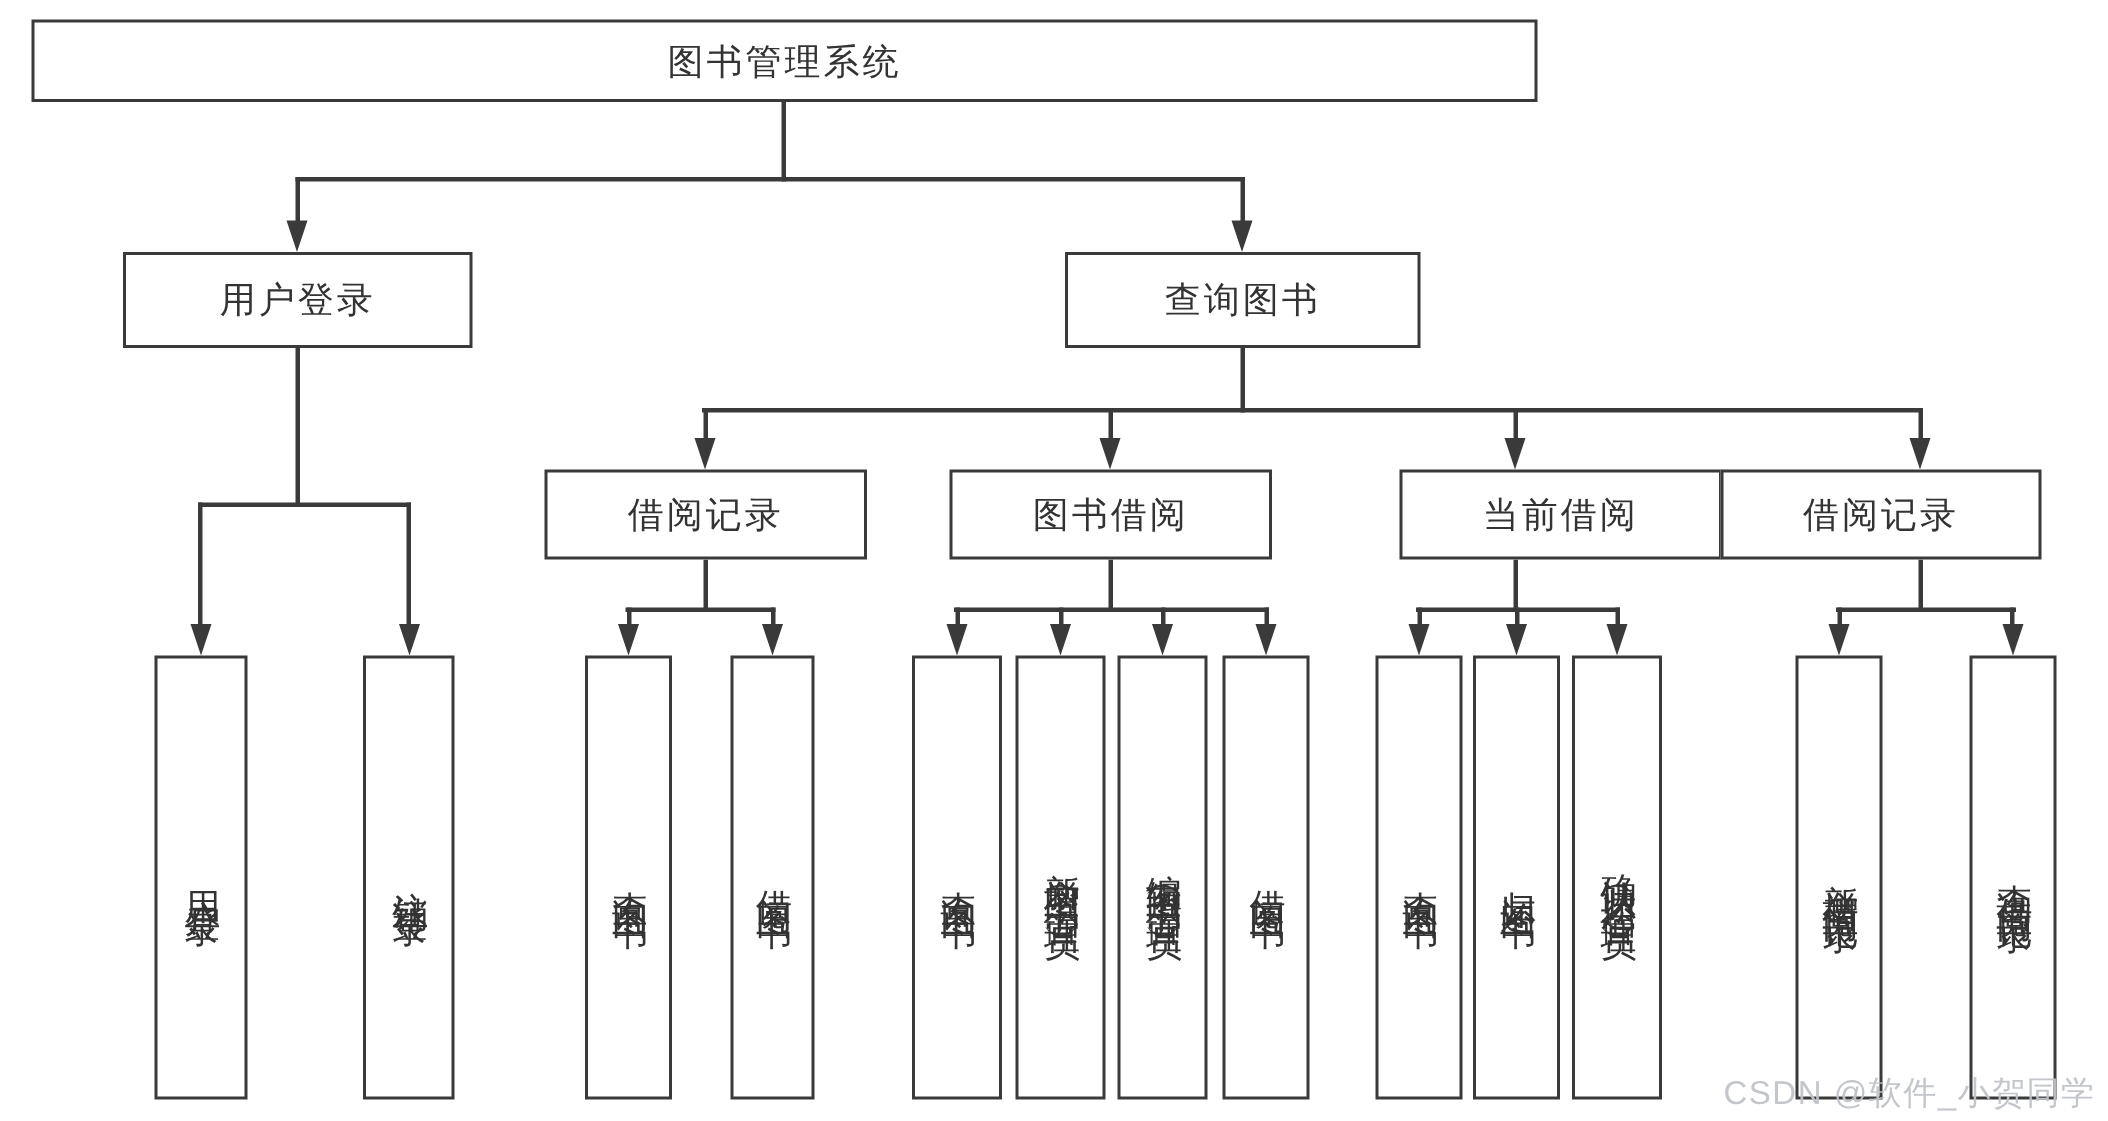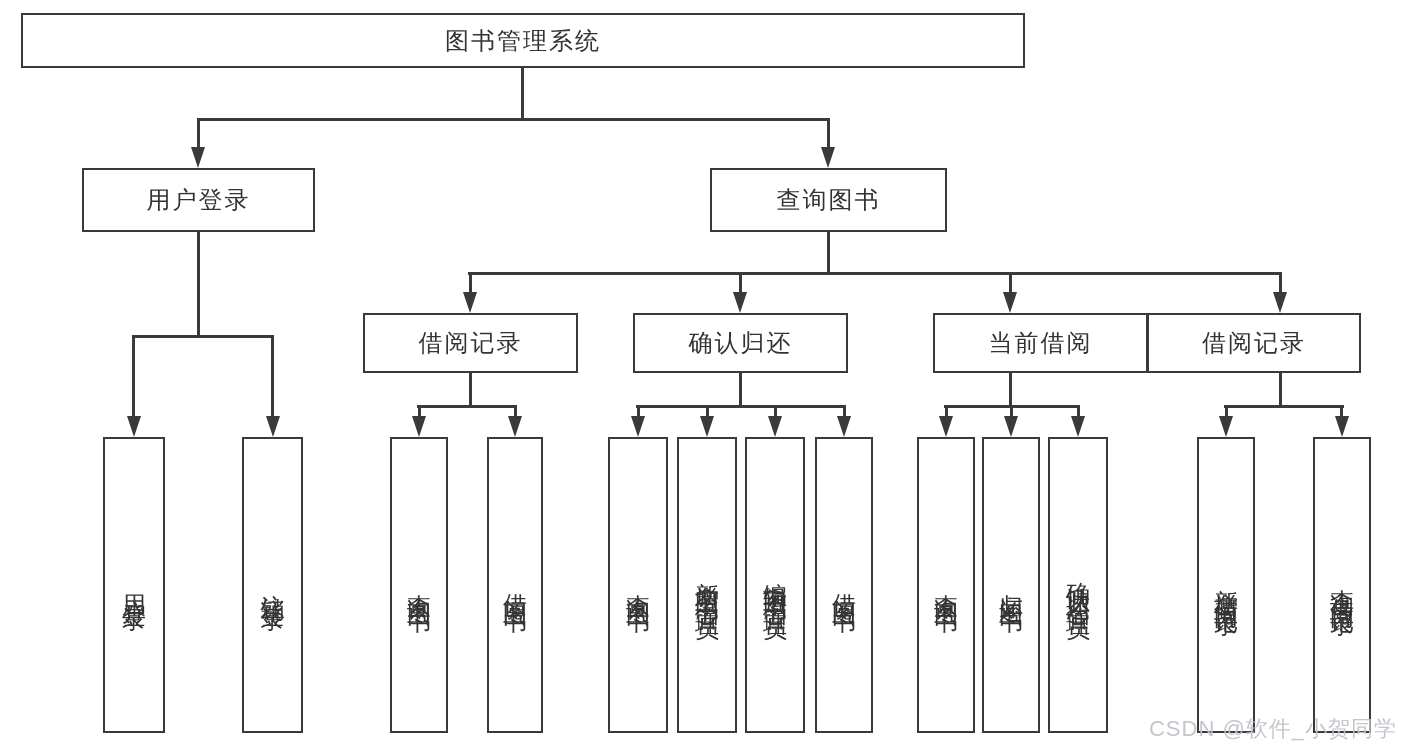--- a/index.html
+++ b/index.html
@@ -102,21 +102,21 @@
   <div class="ln" style="left:1279px;top:272px;width:3px;height:23px;"></div>
   <div class="ar" style="left:463px;top:292px;"></div>
   <div class="ar" style="left:733px;top:292px;"></div>
   <div class="ar" style="left:1003px;top:292px;"></div>
   <div class="ar" style="left:1273px;top:292px;"></div>
 
   <div class="hbox" style="left:363px;top:313px;width:215px;height:60px;">
     <span>借阅记录</span>
   </div>
   <div class="hbox" style="left:633px;top:313px;width:215px;height:60px;">
-    <span>确认归还</span>
+    <span>图书借阅</span>
   </div>
   <div class="hbox" style="left:933px;top:313px;width:215px;height:60px;">
     <span>当前借阅</span>
   </div>
   <div class="hbox" style="left:1147px;top:313px;width:214px;height:60px;">
     <span>借阅记录</span>
   </div>
 
   <div class="ln" style="left:469px;top:373px;width:3px;height:35px;"></div>
   <div class="ln" style="left:417px;top:405px;width:100px;height:3px;"></div>

